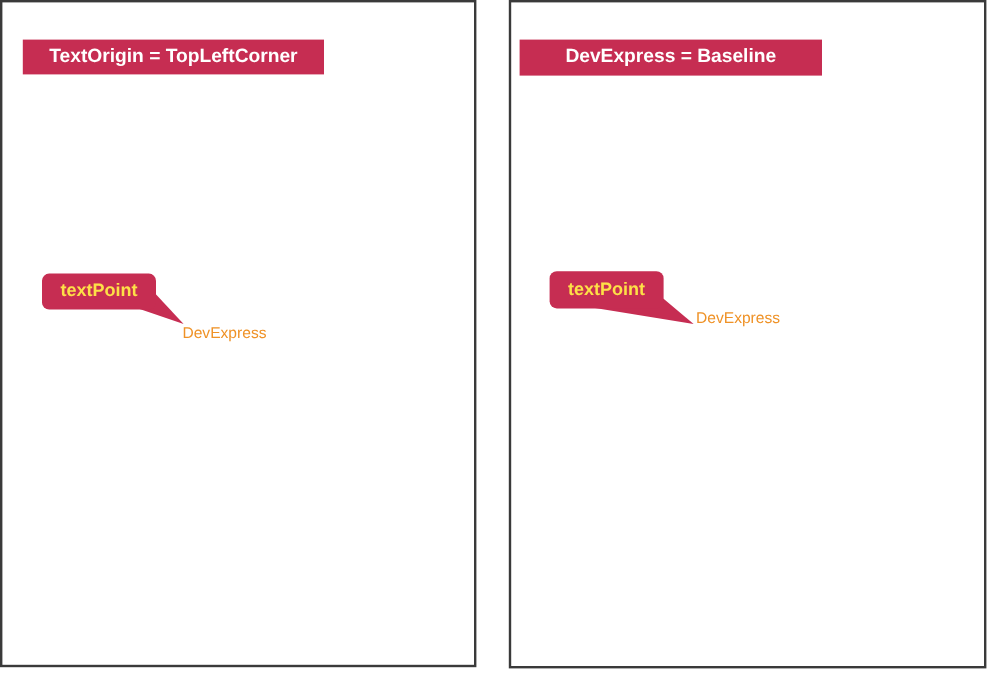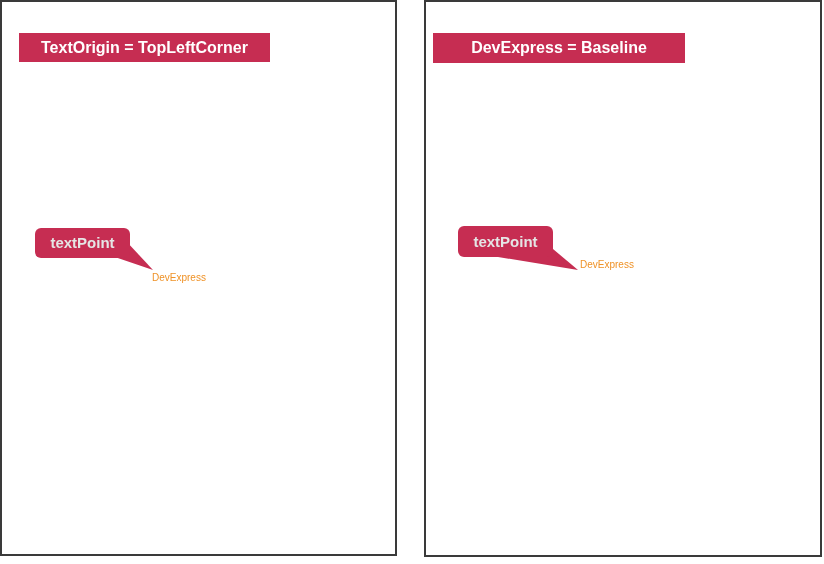--- a/index.html
+++ b/index.html
@@ -34,41 +34,41 @@
     font-weight: bold;
     font-size: 16px;
     text-align: center;
     white-space: nowrap;
   }
   .panel-left  .banner { left: 17px; top: 31px; width: 251px; height: 29px; line-height: 29px; }
   .panel-right .banner { left: 7px;  top: 31px; width: 252px; height: 30px; line-height: 30px; }
   .bubble {
     position: absolute;
     background: var(--accent);
-    color: #e5e5e5;
+    color: #fde047;
     font-weight: bold;
     font-size: 15px;
     text-align: center;
     border-radius: 6px;
     z-index: 2;
   }
   .panel-left  .bubble { left: 33px; top: 226px; width: 95px; height: 30px; line-height: 30px; }
   .panel-right .bubble { left: 32px; top: 224px; width: 95px; height: 31px; line-height: 31px; }
   .tail-svg {
     position: absolute;
     left: 0; top: 0;
     width: 100%; height: 100%;
     pointer-events: none;
     z-index: 1;
   }
   .tail-svg polygon { fill: var(--accent); }
   .annotation {
     position: absolute;
     color: var(--annotation);
-    font-size: 10px;
+    font-size: 13px;
     line-height: 14px;
     white-space: nowrap;
     z-index: 3;
   }
   .panel-left  .annotation { left: 150px; top: 269px; }
   .panel-right .annotation { left: 154px; top: 256px; }
 </style>
 </head>
 <body>
 

